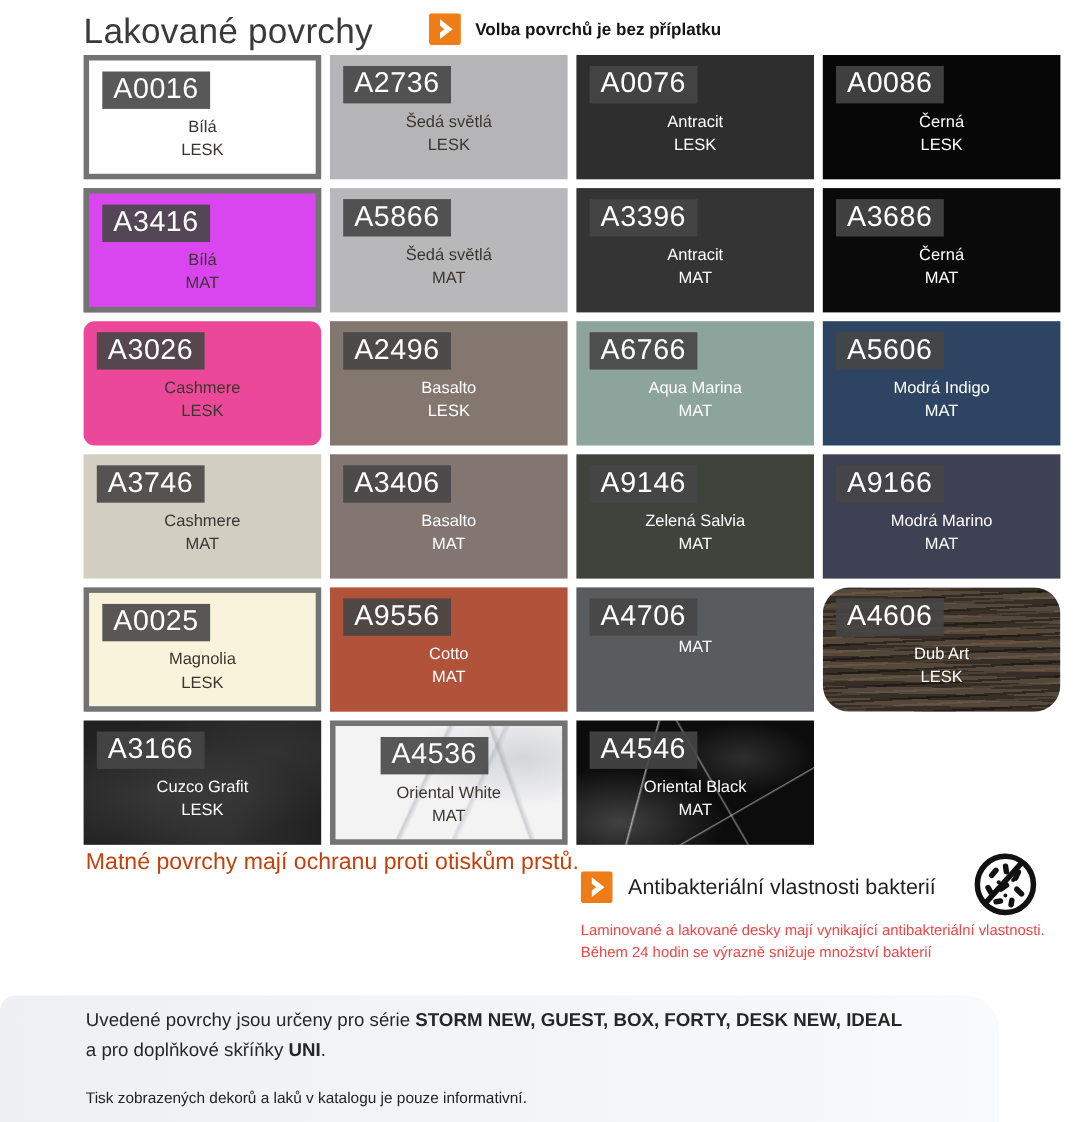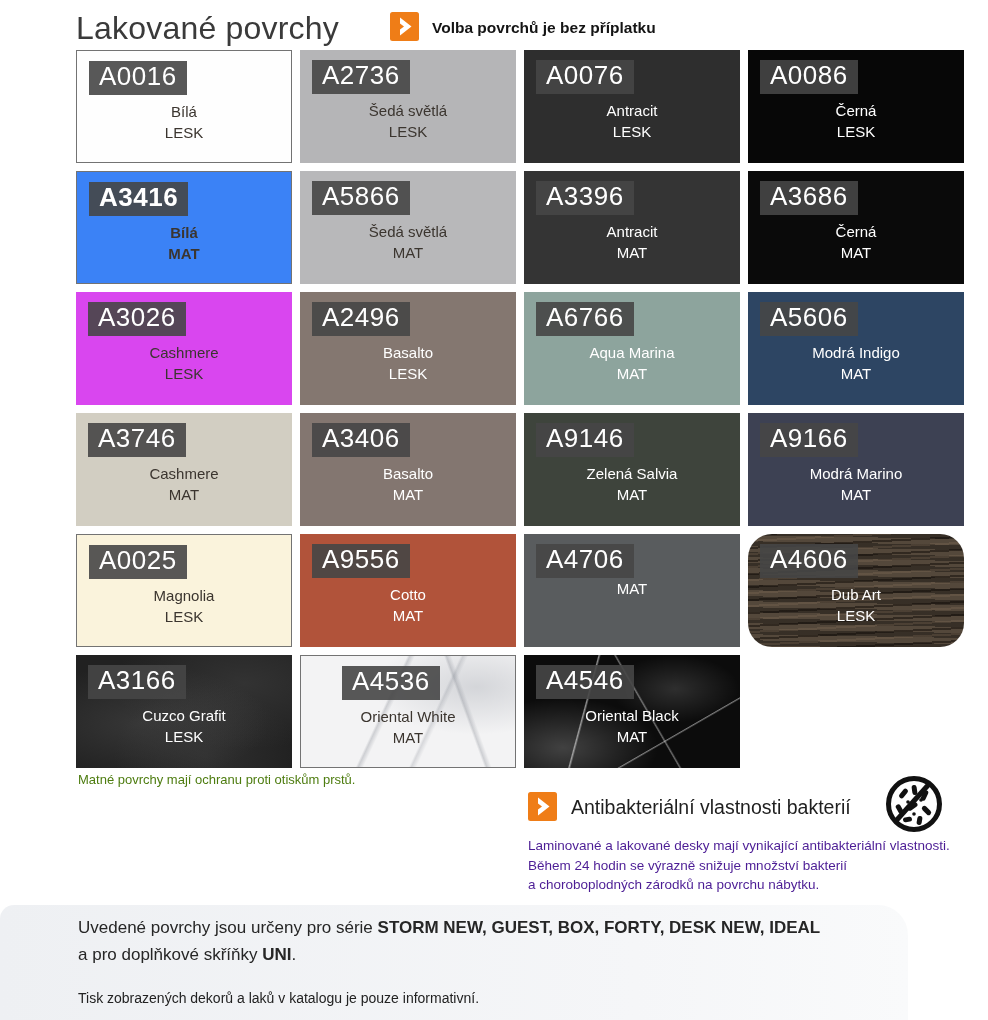--- a/index.html
+++ b/index.html
@@ -20,21 +20,21 @@
   }
 
   
   .grid {
     position:absolute; left:76px; top:50px; width:888px;
     display:grid; grid-template-columns:repeat(4,216px); gap:8px;
   }
   .swatch {
     position:relative; height:113px; box-sizing:border-box; overflow:hidden;
   }
-  .swatch.bordered { border:1px solid #737373; }
+  .swatch.bordered { border:5px solid #737373; }
   .code-badge {
     display:inline-block; margin:10px 0 0 12px; padding:1px 10px 4px;
     background:rgba(70,70,70,0.9); color:#ffffff;
     font-size:26px; letter-spacing:0.5px; line-height:1.1;
   }
   .swatch-name { text-align:center; font-size:15px; line-height:20px; margin-top:7px; }
   .swatch-finish { text-align:center; font-size:15px; line-height:21px; }
   .text-dark .swatch-name, .text-dark .swatch-finish { color:#3b352f; }
   .text-light .swatch-name, .text-light .swatch-finish { color:#ffffff; }
 
@@ -61,26 +61,26 @@
   .tex-marble-black {
     background-image:
       linear-gradient(105deg, rgba(0,0,0,0) 30%, rgba(255,255,255,0.55) 30.5%, rgba(0,0,0,0) 31.3%),
       linear-gradient(60deg, rgba(0,0,0,0) 55%, rgba(255,255,255,0.4) 55.5%, rgba(0,0,0,0) 56.2%),
       linear-gradient(150deg, rgba(0,0,0,0) 70%, rgba(255,255,255,0.45) 70.4%, rgba(0,0,0,0) 71.2%),
       radial-gradient(ellipse at 18% 82%, rgba(255,255,255,0.22), rgba(0,0,0,0) 38%),
       radial-gradient(ellipse at 70% 30%, rgba(255,255,255,0.14), rgba(0,0,0,0) 30%);
   }
 
   
-  .matte-note { position:absolute; left:78px; top:772px; font-size:13px; color:#4d7c0f; }
+  .matte-note { position:absolute; left:78px; top:772px; font-size:21px; color:#c2410c; }
   .ab-icon { position:absolute; left:528px; top:792px; width:29px; height:29px; }
   .ab-heading { position:absolute; left:571px; top:796px; font-size:19.5px; color:#1f1f1f; }
   .ab-body {
     position:absolute; left:528px; top:836px; width:440px;
-    font-size:13.5px; line-height:19.5px; color:#4c1d95;
+    font-size:13.5px; line-height:19.5px; color:#ef4444;
   }
   .no-bacteria-icon { position:absolute; left:884px; top:774px; width:60px; height:60px; }
 
   
   .band {
     position:absolute; left:0; top:905px; width:908px; height:115px;
     background:linear-gradient(90deg,#eef0f3 0%, #f5f6f8 70%, #f9fafb 100%);
     border-radius:14px 30px 0 0;
   }
   .band-line1 { position:absolute; left:78px; top:13px; font-size:17px; color:#262626; }
@@ -115,41 +115,41 @@
       <div class="swatch text-light" style="background-color: rgb(46, 46, 46);">
       <span class="code-badge" style="background: rgba(70, 70, 70, 0.9);">A0076</span>
       <div class="swatch-name">Antracit</div>
       <div class="swatch-finish">LESK</div>
     </div>
       <div class="swatch text-light" style="background-color: rgb(7, 7, 7);">
       <span class="code-badge" style="background: rgba(70, 70, 70, 0.9);">A0086</span>
       <div class="swatch-name">Černá</div>
       <div class="swatch-finish">LESK</div>
     </div>
-      <div class="swatch text-dark bordered" style="background-color: #3b82f6; font-weight: bold;">
+      <div class="swatch text-dark bordered" style="background-color: #d946ef;">
       <span class="code-badge" style="background: rgba(70, 70, 70, 0.9);">A3416</span>
       <div class="swatch-name">Bílá</div>
       <div class="swatch-finish">MAT</div>
     </div>
       <div class="swatch text-dark" style="background-color: rgb(184, 184, 186);">
       <span class="code-badge" style="background: rgba(70, 70, 70, 0.9);">A5866</span>
       <div class="swatch-name">Šedá světlá</div>
       <div class="swatch-finish">MAT</div>
     </div>
       <div class="swatch text-light" style="background-color: rgb(52, 52, 52);">
       <span class="code-badge" style="background: rgba(70, 70, 70, 0.9);">A3396</span>
       <div class="swatch-name">Antracit</div>
       <div class="swatch-finish">MAT</div>
     </div>
       <div class="swatch text-light" style="background-color: rgb(10, 10, 10);">
       <span class="code-badge" style="background: rgba(70, 70, 70, 0.9);">A3686</span>
       <div class="swatch-name">Černá</div>
       <div class="swatch-finish">MAT</div>
     </div>
-      <div class="swatch text-dark" style="background-color: #d946ef;">
+      <div class="swatch text-dark" style="background-color: #ec4899; border-radius: 10px;">
       <span class="code-badge" style="background: rgba(70, 70, 70, 0.9);">A3026</span>
       <div class="swatch-name">Cashmere</div>
       <div class="swatch-finish">LESK</div>
     </div>
       <div class="swatch text-light" style="background-color: rgb(132, 119, 112);">
       <span class="code-badge" style="background: rgba(70, 70, 70, 0.9);">A2496</span>
       <div class="swatch-name">Basalto</div>
       <div class="swatch-finish">LESK</div>
     </div>
       <div class="swatch text-light" style="background-color: rgb(141, 164, 157);">
@@ -221,21 +221,20 @@
   <div class="matte-note">Matné povrchy mají ochranu proti otiskům prstů.</div>
 
   <svg class="ab-icon" viewBox="0 0 29 29">
     <rect x="0" y="0" width="29" height="29" rx="2.5" fill="#ef7d17"></rect>
     <path d="M10 5.5 L21.5 14.5 L10 23.5 L10 17.6 L14 14.5 L10 11.4 Z" fill="#ffffff"></path>
   </svg>
   <div class="ab-heading">Antibakteriální vlastnosti bakterií</div>
   <div class="ab-body">
     <div>Laminované a lakované desky mají vynikající antibakteriální vlastnosti.</div>
     <div>Během 24 hodin se výrazně snižuje množství bakterií</div>
-    <div>a choroboplodných zárodků na povrchu nábytku.</div>
   </div>
 
   <svg class="no-bacteria-icon" viewBox="0 0 60 60">
     <circle cx="30" cy="30" r="25.5" fill="none" stroke="#111111" stroke-width="5"></circle>
     <g fill="#111111">
       <rect x="17" y="14" width="5" height="11" rx="2.5" transform="rotate(40 19.5 19.5)"></rect>
       <rect x="28" y="11" width="5" height="10" rx="2.5" transform="rotate(-8 30.5 16)"></rect>
       <rect x="38" y="16" width="5" height="11" rx="2.5" transform="rotate(25 40.5 21.5)"></rect>
       <rect x="13" y="30" width="5" height="10" rx="2.5" transform="rotate(-30 15.5 35)"></rect>
       <rect x="26" y="27" width="5" height="11" rx="2.5" transform="rotate(55 28.5 32.5)"></rect>

